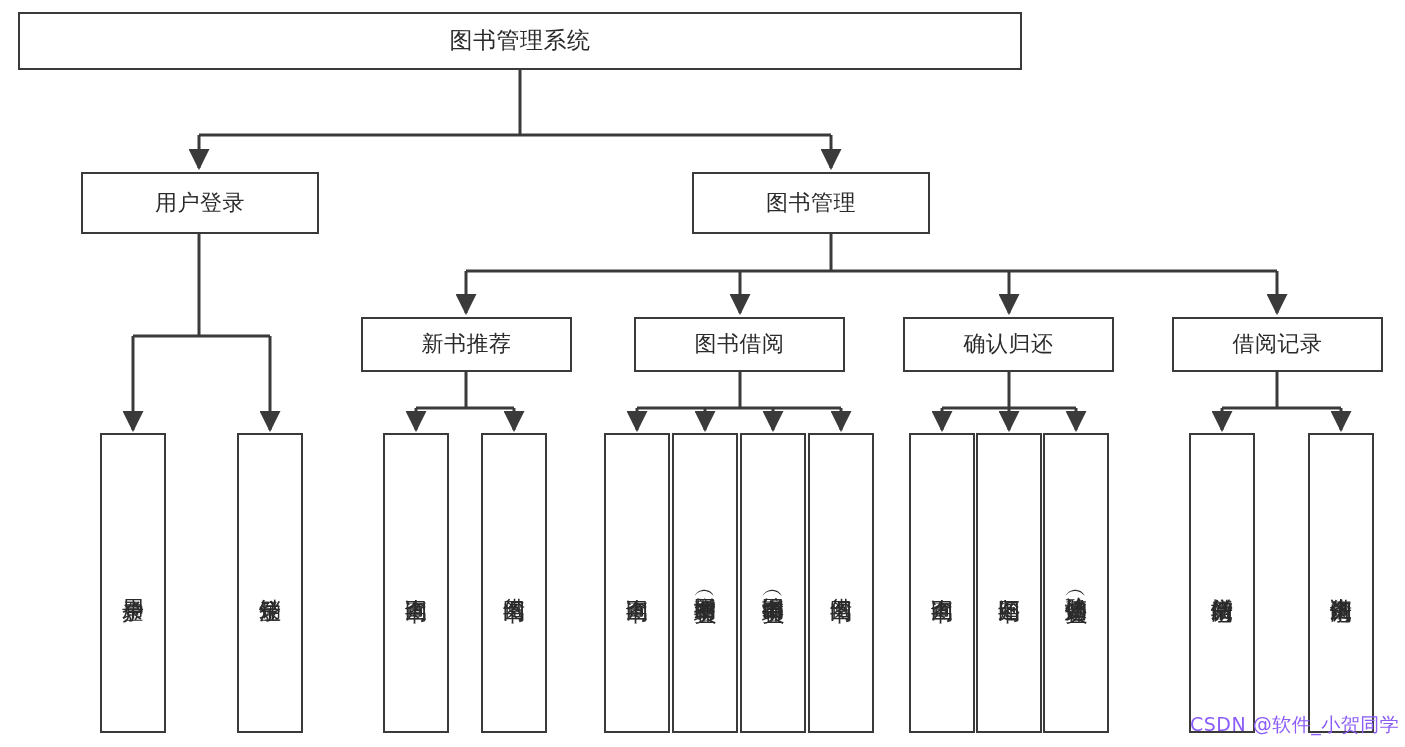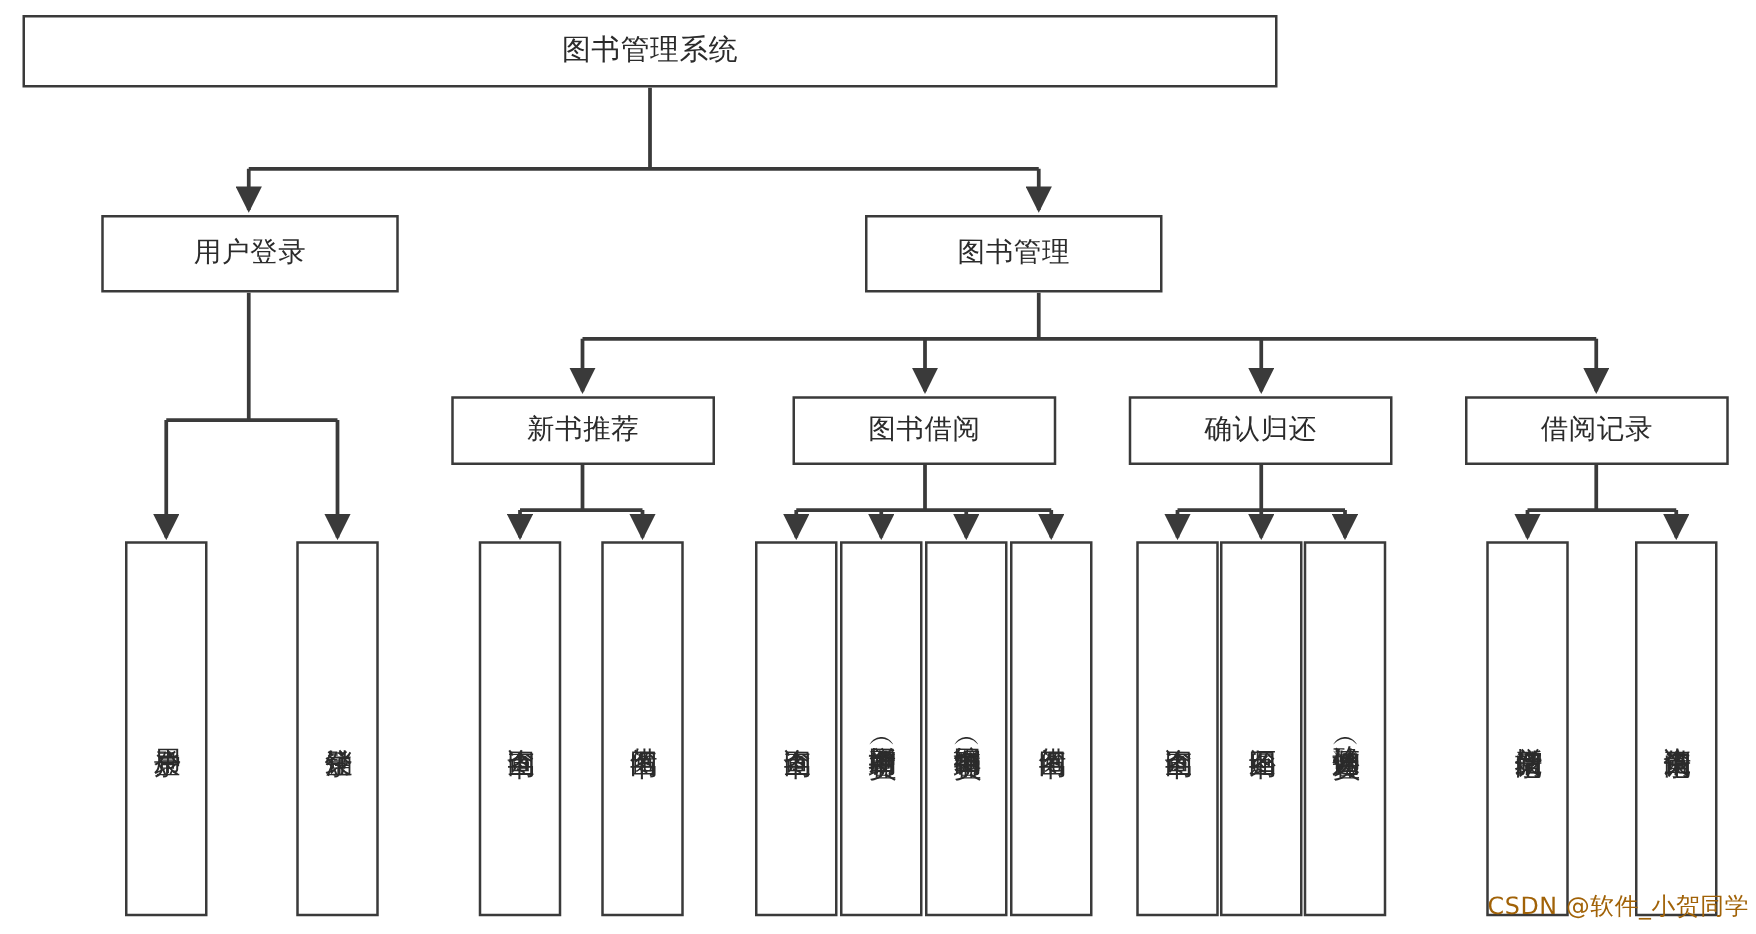--- a/index.html
+++ b/index.html
@@ -58,21 +58,21 @@
     writing-mode: vertical-rl;
     text-orientation: upright;
     display: block;
     max-height: 100%;
   }
   .watermark {
     position: absolute;
     left: 1190px;
     top: 712px;
     font-size: 19px;
-    color: #a16207;
+    color: #8b5cf6;
     white-space: nowrap;
     letter-spacing: 0.5px;
   }
 </style>
 </head>
 <body>
 
 <div id="canvas">
 
   <svg id="edges" viewBox="0 0 1405 747" xmlns="http://www.w3.org/2000/svg">

